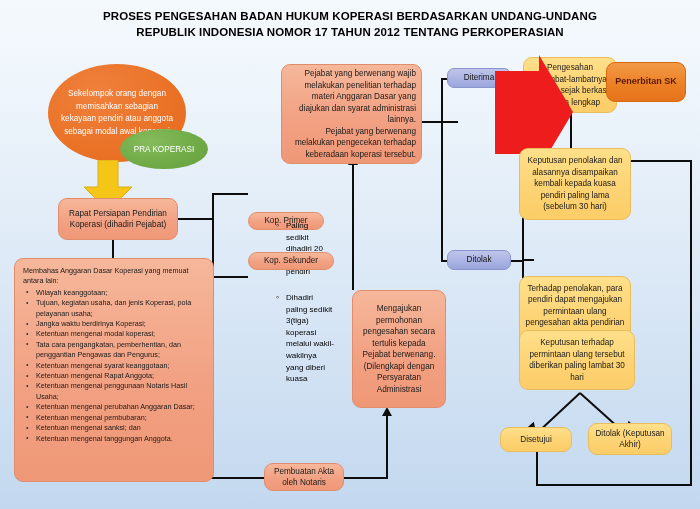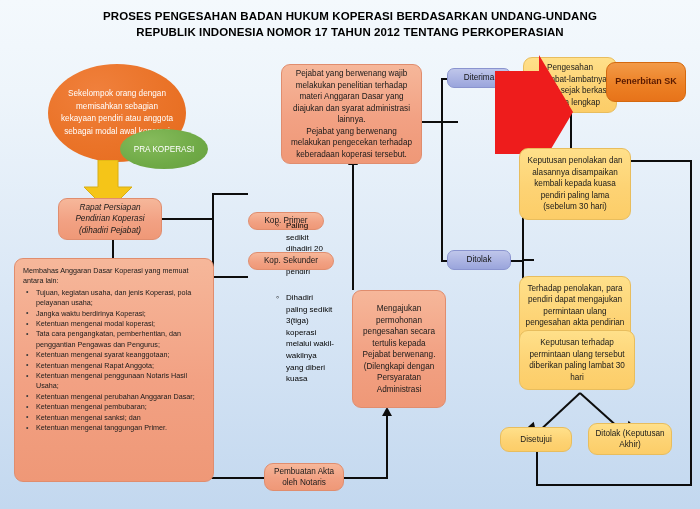--- a/index.html
+++ b/index.html
@@ -150,21 +150,21 @@
   </div>
 
   <div class="abs ell-green">
     <span>PRA KOPERASI</span>
   </div>
 
   <svg class="abs downarrow" viewBox="0 0 52 52">
     <polygon points="16,0 36,0 36,27 50,27 26,51 2,27 16,27" fill="#f5c518" stroke="#d8ae14" stroke-width="1"></polygon>
   </svg>
 
-  <div class="abs node salmon" style="left:58px;top:198px;width:104px;height:42px;font-style:italic;">
+  <div class="abs node salmon" style="left:58px;top:198px;width:120px;height:42px;">
     <span>Rapat Persiapan Pendirian Koperasi (dihadiri Pejabat)</span>
   </div>
 
   <div class="abs node salmon" style="left:248px;top:180px;width:76px;height:18px;margin-top:32px;">
     <span>Kop. Primer</span>
   </div>
   <div class="abs sublist" style="left:258px;top:204px;width:88px;">
     <ul>
       <li>Paling sedikit dihadiri 20 orang pendiri</li>
     </ul>
@@ -175,44 +175,45 @@
   </div>
   <div class="abs sublist" style="left:258px;top:276px;width:92px;">
     <ul>
       <li>Dihadiri paling sedikit 3(tiga) koperasi melalui wakil-wakilnya yang diberi kuasa</li>
     </ul>
   </div>
 
   <div class="abs listbox salmon">
     <div class="lead">Membahas Anggaran Dasar Koperasi yang memuat antara lain:</div>
     <ul>
+        <li>Wilayah keanggotaan;</li>
         <li>Tujuan, kegiatan usaha, dan jenis Koperasi, pola pelayanan usaha;</li>
         <li>Jangka waktu berdirinya Koperasi;</li>
         <li>Ketentuan mengenai modal koperasi;</li>
         <li>Tata cara pengangkatan, pemberhentian, dan penggantian Pengawas dan Pengurus;</li>
         <li>Ketentuan mengenai syarat keanggotaan;</li>
         <li>Ketentuan mengenai Rapat Anggota;</li>
         <li>Ketentuan mengenai penggunaan Notaris Hasil Usaha;</li>
         <li>Ketentuan mengenai perubahan Anggaran Dasar;</li>
         <li>Ketentuan mengenai pembubaran;</li>
         <li>Ketentuan mengenai sanksi; dan</li>
-        <li>Ketentuan mengenai tanggungan Primer.</li>
+        <li>Ketentuan mengenai tanggungan Anggota.</li>
       </ul>
   </div>
 
   <div class="abs node salmon" style="left:264px;top:463px;width:80px;height:28px;">
     <span>Pembuatan Akta oleh Notaris</span>
   </div>
 
   <div class="abs node salmon" style="left:352px;top:290px;width:94px;height:118px;">
     <span>Mengajukan permohonan pengesahan secara tertulis kepada Pejabat berwenang. (Dilengkapi dengan Persyaratan Administrasi</span>
   </div>
 
   <div class="abs node salmon" style="left:281px;top:64px;width:141px;height:100px;white-space:pre-line;">
-    <span style="text-align:center;">Pejabat yang berwenang wajib melakukan penelitian terhadap materi Anggaran Dasar yang diajukan dan syarat administrasi lainnya.
+    <span style="text-align:right;">Pejabat yang berwenang wajib melakukan penelitian terhadap materi Anggaran Dasar yang diajukan dan syarat administrasi lainnya.
 Pejabat yang berwenang melakukan pengecekan terhadap keberadaan koperasi tersebut.</span>
   </div>
 
   <div class="abs node blue" style="left:447px;top:68px;width:64px;height:20px;justify-content:center;">
     <span>Diterima</span>
   </div>
   <div class="abs node blue" style="left:447px;top:250px;width:64px;height:20px;">
     <span>Ditolak</span>
   </div>
 

